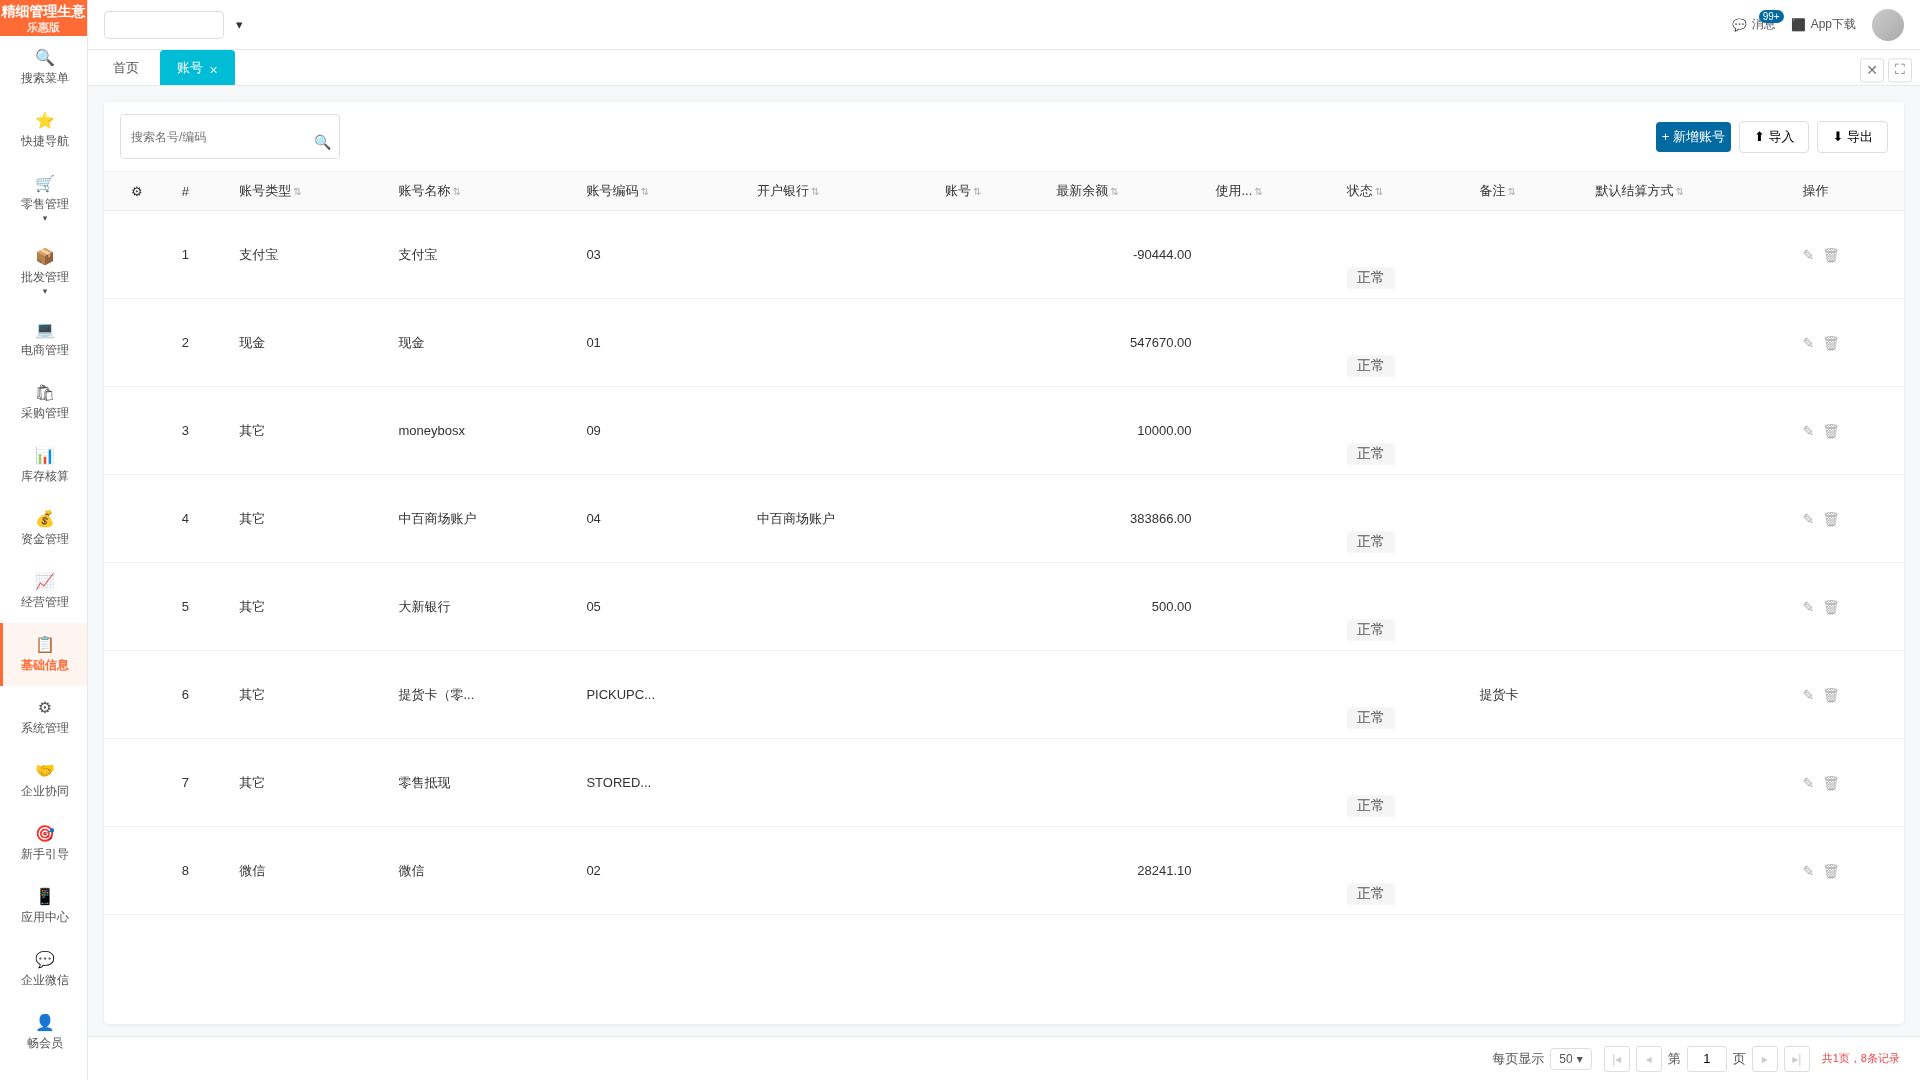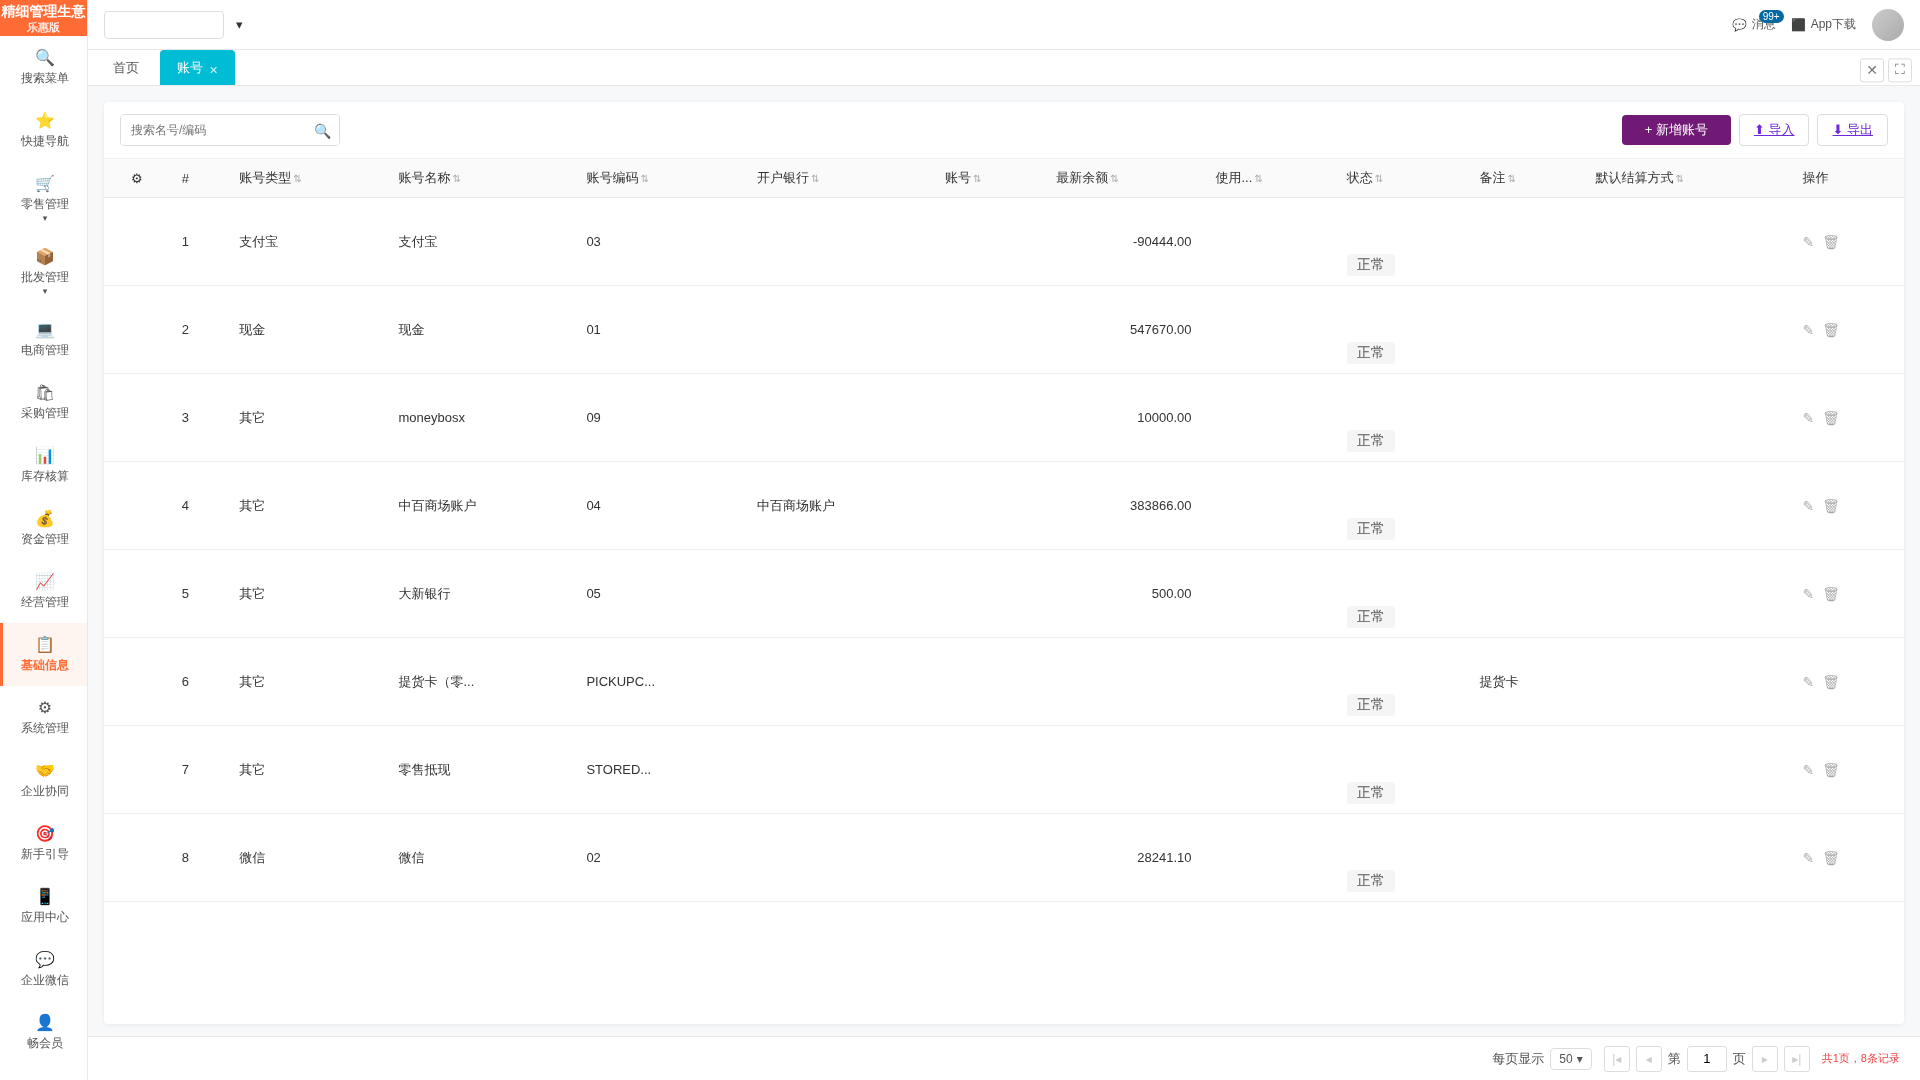--- a/index.html
+++ b/index.html
@@ -210,26 +210,26 @@
     
     .content-toolbar {
       display: flex;
       align-items: center;
       justify-content: space-between;
       padding: 12px 16px;
       border-bottom: 1px solid #f0f0f0;
     }
     .search-box {
       display: flex;
-      align-items: flex-start;
+      align-items: flex-end;
       border: 1px solid #ddd;
       border-radius: 4px;
       overflow: hidden;
       width: 220px;
-      height: 32px;
+      height: 45px;
     }
     .search-box input {
       flex: 1;
       border: none;
       outline: none;
       padding: 0 10px;
       font-size: 12px;
       height: 100%;
     }
     .search-box-btn {
@@ -243,43 +243,42 @@
       justify-content: center;
       color: #aaa;
       font-size: 14px;
     }
     .toolbar-right-btns {
       display: flex;
       gap: 8px;
       align-items: center;
     }
     .btn-primary {
-      background: #701a75;
+      background: #0369a1;
       color: #fff;
       border: none;
       border-radius: 4px;
-      padding: 6px 23px;
+      padding: 6px 6px;
       font-size: 13px;
       cursor: pointer;
       display: flex;
       align-items: center;
       gap: 4px;
     }
     .btn-outline {
       background: #fff;
-      color: #6d28d9;
+      color: #000000;
       border: 1px solid #ddd;
       border-radius: 4px;
       padding: 6px 14px;
       font-size: 13px;
       cursor: pointer;
       display: flex;
       align-items: center;
       gap: 4px;
-      text-decoration: underline;
     }
 
     
     .data-table {
       width: 100%;
       border-collapse: collapse;
       font-size: 13px;
     }
     .data-table th {
       background: #fafafa;

